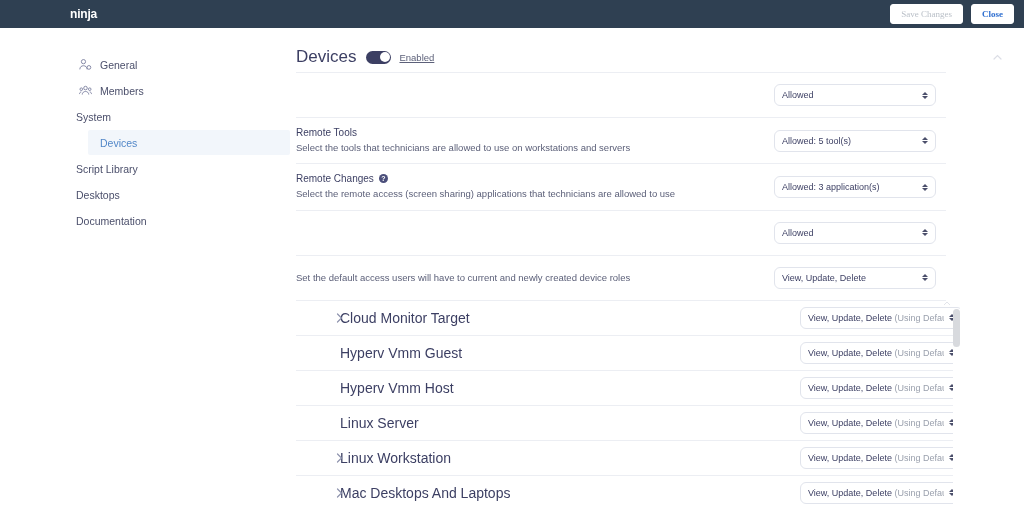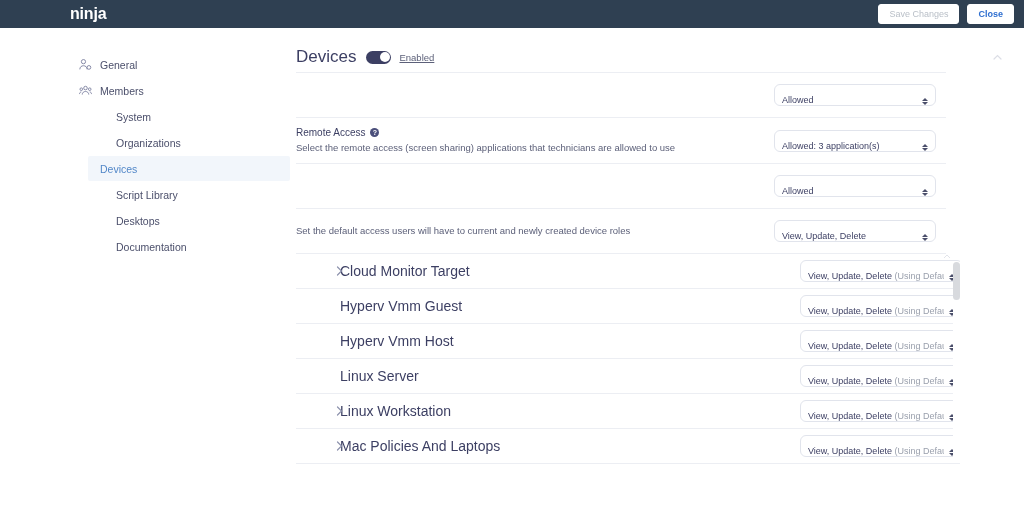--- a/index.html
+++ b/index.html
@@ -19,39 +19,39 @@
     top: 0; left: 0;
     width: 1024px;
     height: 28px;
     background: #2f4052;
     display: flex;
     align-items: center;
   }
   .logo {
     margin-left: 70px;
     color: #ffffff;
-    font-size: 16px;
+    font-size: 12px;
     font-weight: bold;
     letter-spacing: -0.2px;
     line-height: 1;
   }
   .topbar-actions {
     position: absolute;
     right: 10px;
     top: 4px;
     display: flex;
     gap: 8px;
   }
   .btn {
     height: 20px;
     border: 1px solid #ffffff;
     background: #ffffff;
     border-radius: 3px;
     font-size: 9px;
-    font-family: Liberation Sans, sans-serif;
+    font-family: Liberation Serif, serif;
     padding: 0 10px;
     display: flex;
     align-items: center;
     justify-content: center;
     cursor: pointer;
     white-space: nowrap;
   }
   .btn-disabled { color: #b9bfc7; cursor: default; }
   .btn-primary  { color: #2f6fd0; font-weight: bold; }
 
@@ -80,21 +80,21 @@
     position: absolute;
     left: 78px;
     width: 14px;
     height: 14px;
     display: flex;
     align-items: center;
     justify-content: center;
     color: #7b7f9e;
   }
   .nav-item.top { padding-left: 100px; }
-  .nav-item.sub { padding-left: 116px; }
+  .nav-item.sub { padding-left: 76px; }
   .nav-item.active {
     background: #f2f6fb;
     color: #5287c8;
     width: 202px;
     margin-left: 88px;
     padding-left: 12px;
     border-radius: 2px;
   }
   .nav-chevron {
     position: absolute;
@@ -202,21 +202,21 @@
 
   
   .select {
     position: absolute;
     right: 0;
     height: 22px;
     border: 1px solid #e1e4ec;
     border-radius: 6px;
     background: #ffffff;
     display: flex;
-    align-items: flex-end;
+    align-items: center;
     padding: 0 7px;
     font-size: 9px;
     color: #3c3f63;
     cursor: pointer;
     white-space: nowrap;
   }
   .select.w-main { width: 162px; right: 10px; }
   .select.w-nested { width: 163px; right: -3px; }
   .select .val { flex: 1; overflow: hidden; }
   .select .muted { color: #9aa0ad; }
@@ -322,23 +322,20 @@
           <circle cx="13.2" cy="6.4" r="1.6"></circle>
           <path d="M0.6 12.4c0-1.6 1-2.6 2.2-2.6"></path>
           <path d="M15.4 12.4c0-1.6-1-2.6-2.2-2.6"></path>
         </svg>
       </span>
       <span>Members</span>
     </div>
     <div class="nav-item sub">
       <span>System</span>
     </div>
-    <div class="nav-item sub">
-      <span>Organizations</span>
-    </div>
     <div class="nav-item sub active">
       <span>Devices</span>
     </div>
     <div class="nav-item sub">
       <span>Script Library</span>
     </div>
     <div class="nav-item sub">
       <span>Desktops</span>
     </div>
     <div class="nav-item sub">
@@ -367,21 +364,36 @@
           <span class="val">Allowed</span>
           <span class="stepper">
             <span class="up"></span>
             <span class="down"></span>
           </span>
         </div>
       </div>
       <div class="row">
         <div class="row-text">
           <div class="row-title">
-            <span>Remote Access</span>
+            <span>Remote Tools</span>
+          </div>
+          <div class="row-desc">Select the tools that technicians are allowed to use on workstations and servers</div>
+        </div>
+        <div class="select w-main">
+          <span class="val">Allowed: 5 tool(s)</span>
+          <span class="stepper">
+            <span class="up"></span>
+            <span class="down"></span>
+          </span>
+        </div>
+      </div>
+      <div class="row">
+        <div class="row-text">
+          <div class="row-title">
+            <span>Remote Changes</span>
             <span class="info-icon">?</span>
           </div>
           <div class="row-desc">Select the remote access (screen sharing) applications that technicians are allowed to use</div>
         </div>
         <div class="select w-main">
           <span class="val">Allowed: 3 application(s)</span>
           <span class="stepper">
             <span class="up"></span>
             <span class="down"></span>
           </span>
@@ -471,21 +483,21 @@
               <span class="down"></span>
             </span>
           </div>
         </div>
         <div class="nested-row">
           <span class="nested-chevron">
             <svg width="7" height="10" viewBox="0 0 7 10">
               <path d="M1.5 1 L5.5 5 L1.5 9" stroke="currentColor" stroke-width="1.2" fill="none" stroke-linecap="round"></path>
             </svg>
           </span>
-          <span class="nested-label">Mac Policies And Laptops</span>
+          <span class="nested-label">Mac Desktops And Laptops</span>
           <div class="select w-nested">
             <span class="val"><span>View, Update, Delete</span> <span class="muted">(Using Default)</span></span>
             <span class="stepper">
               <span class="up"></span>
               <span class="down"></span>
             </span>
           </div>
         </div>
       </div>
     <div class="scroll-arrow top">

